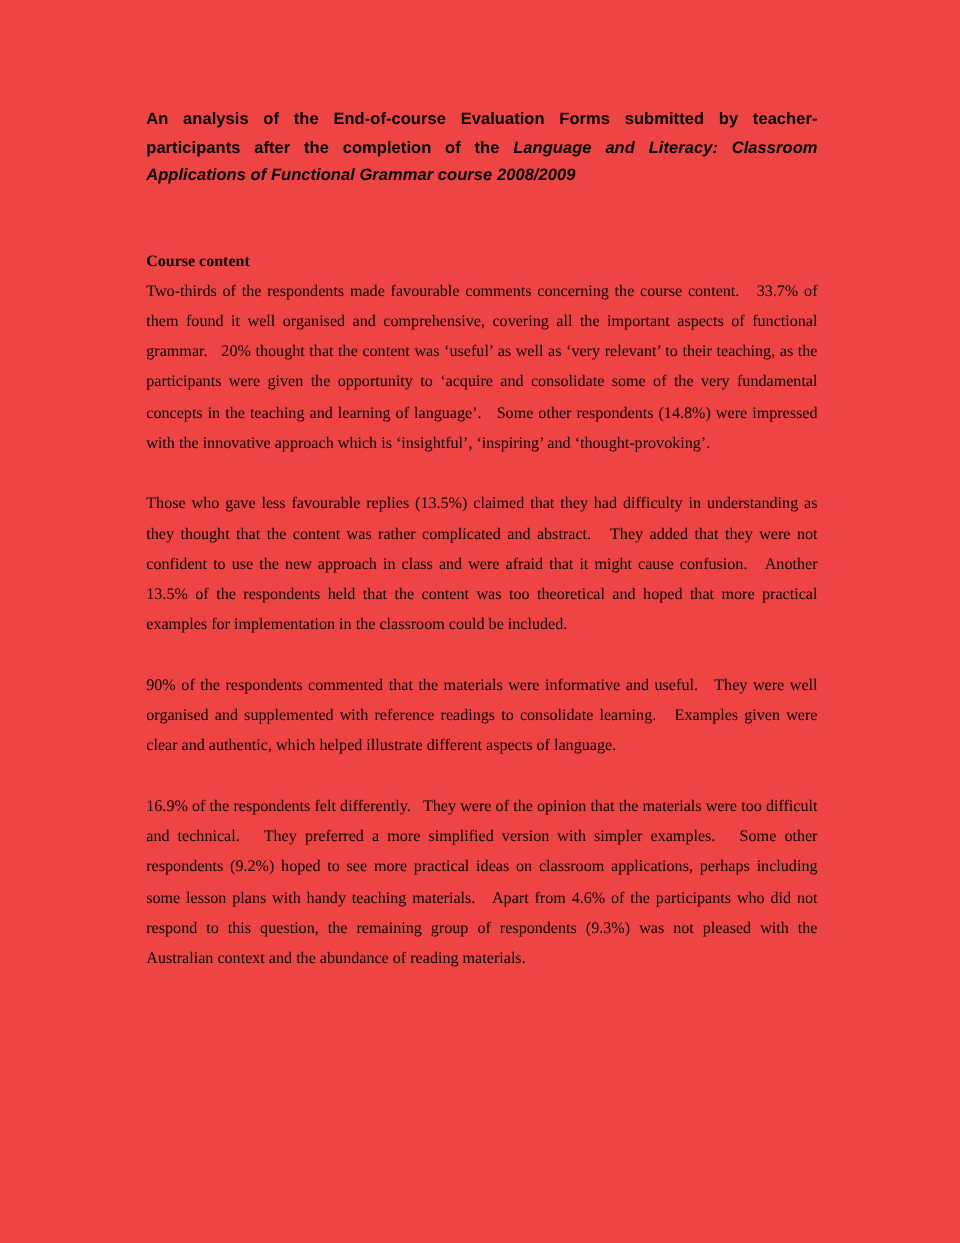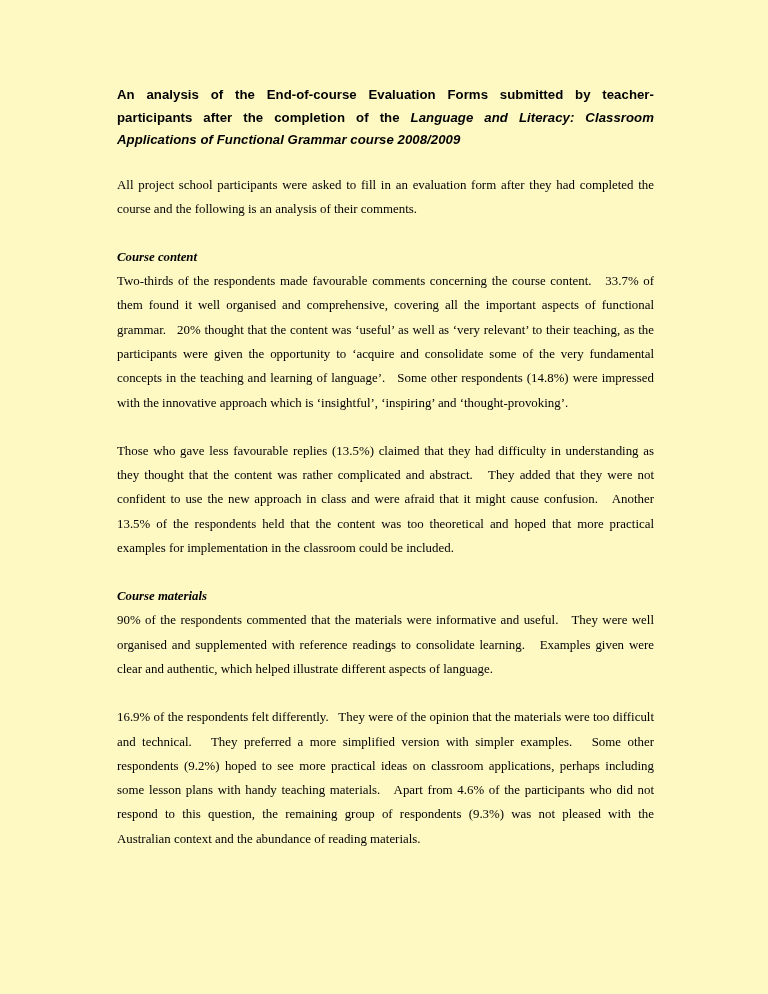--- a/index.html
+++ b/index.html
@@ -13,21 +13,21 @@
     overflow: hidden;
     font-family: "Liberation Serif", "DejaVu Serif", serif;
     color: #000000;
     -webkit-font-smoothing: antialiased;
   }
 
   .page {
     position: relative;
     width: 768px;
     height: 994px;
-    background: #fef9c3;
+    background: #ef4444;
     box-sizing: border-box;
   }
 
   .content {
     position: absolute;
     left: 117px;
     top: 84px;
     width: 537px;
   }
 
@@ -55,21 +55,20 @@
 
   
   .section-heading {
     font-family: "Liberation Serif", "DejaVu Serif", serif;
     font-weight: bold;
     font-size: 12.8px;
     line-height: 24px;
     margin: 0;
     text-align: left;
     color: #000000;
-    font-style: italic;
   }
 
   
   .body-par {
     font-family: "Liberation Serif", "DejaVu Serif", serif;
     font-size: 12.9px;
     line-height: 24.3px;
     text-align: justify;
     text-justify: inter-word;
     text-align-last: left;
@@ -81,35 +80,33 @@
 </head>
 <body>
 
 <div class="page">
   <div class="content">
 
     <p class="doc-title"><span>An analysis of the End-of-course Evaluation Forms submitted by teacher-participants after the completion of the </span><span class="ital">Language and Literacy: Classroom Applications of Functional Grammar course 2008/2009</span></p>
 
     <div class="gap-title"></div>
 
-    <p class="body-par">All project school participants were asked to fill in an evaluation form after they had completed the course and the following is an analysis of their comments.</p>
 
     <div class="gap-line"></div>
 
     <h2 class="section-heading">Course content</h2>
 
     <p class="body-par">Two-thirds of the respondents made favourable comments concerning the course content.   33.7% of them found it well organised and comprehensive, covering all the important aspects of functional grammar.   20% thought that the content was ‘useful’ as well as ‘very relevant’ to their teaching, as the participants were given the opportunity to ‘acquire and consolidate some of the very fundamental concepts in the teaching and learning of language’.   Some other respondents (14.8%) were impressed with the innovative approach which is ‘insightful’, ‘inspiring’ and ‘thought-provoking’.</p>
 
     <div class="gap-line"></div>
 
     <p class="body-par">Those who gave less favourable replies (13.5%) claimed that they had difficulty in understanding as they thought that the content was rather complicated and abstract.   They added that they were not confident to use the new approach in class and were afraid that it might cause confusion.   Another 13.5% of the respondents held that the content was too theoretical and hoped that more practical examples for implementation in the classroom could be included.</p>
 
     <div class="gap-line"></div>
 
-    <h2 class="section-heading">Course materials</h2>
 
     <p class="body-par">90% of the respondents commented that the materials were informative and useful.   They were well organised and supplemented with reference readings to consolidate learning.   Examples given were clear and authentic, which helped illustrate different aspects of language.</p>
 
     <div class="gap-line"></div>
 
     <p class="body-par">16.9% of the respondents felt differently.   They were of the opinion that the materials were too difficult and technical.   They preferred a more simplified version with simpler examples.   Some other respondents (9.2%) hoped to see more practical ideas on classroom applications, perhaps including some lesson plans with handy teaching materials.   Apart from 4.6% of the participants who did not respond to this question, the remaining group of respondents (9.3%) was not pleased with the Australian context and the abundance of reading materials.</p>
 
   </div>
 </div>
 

